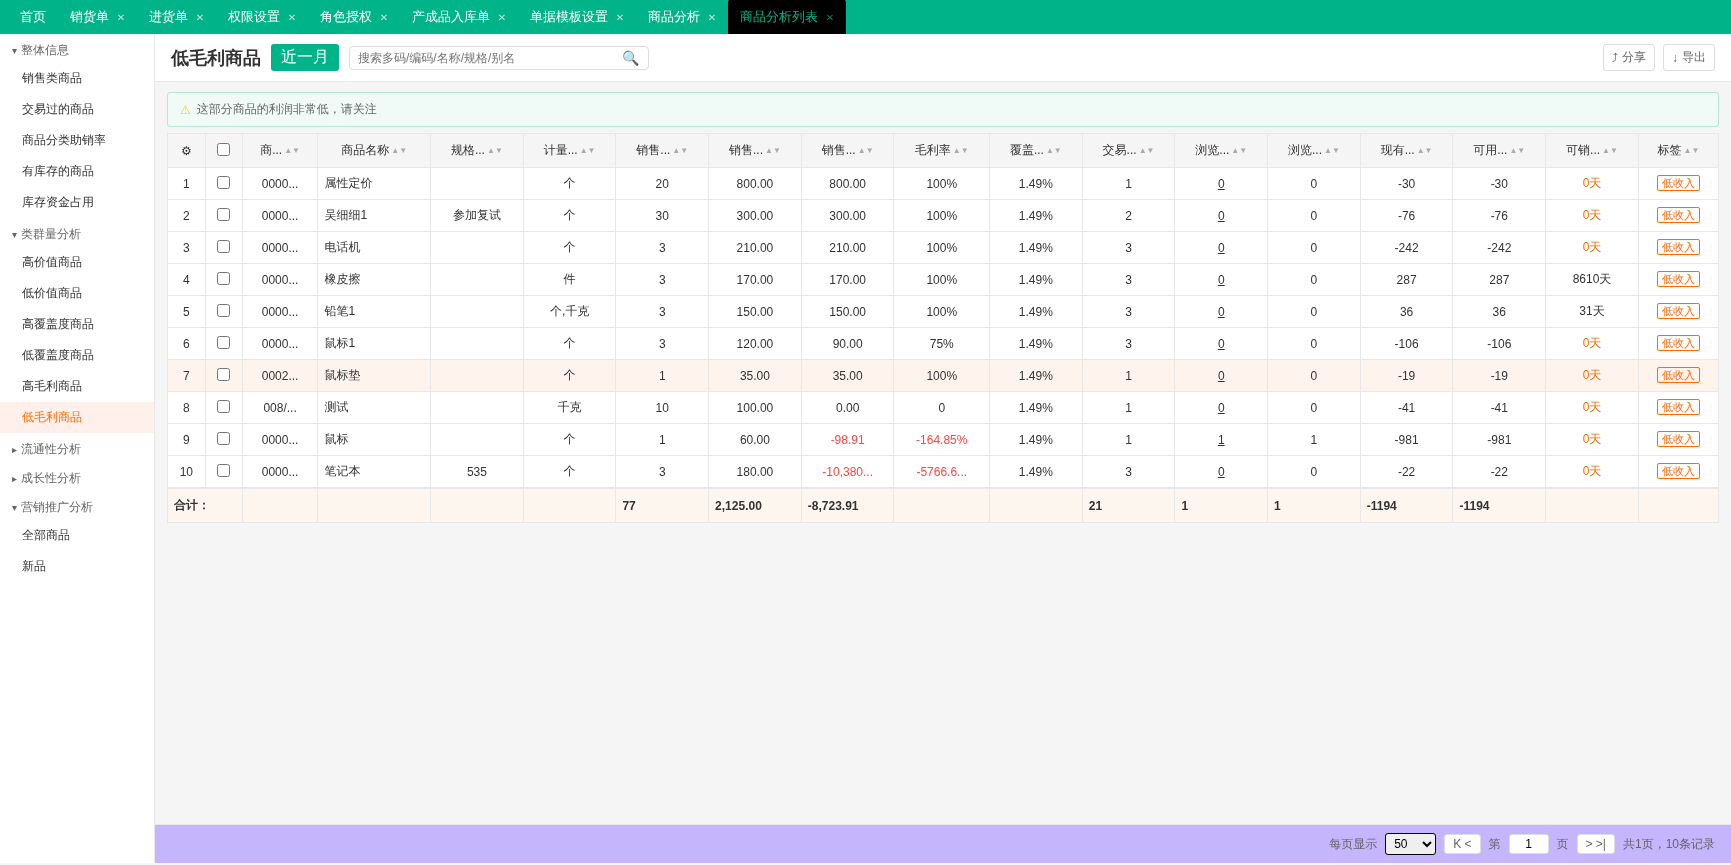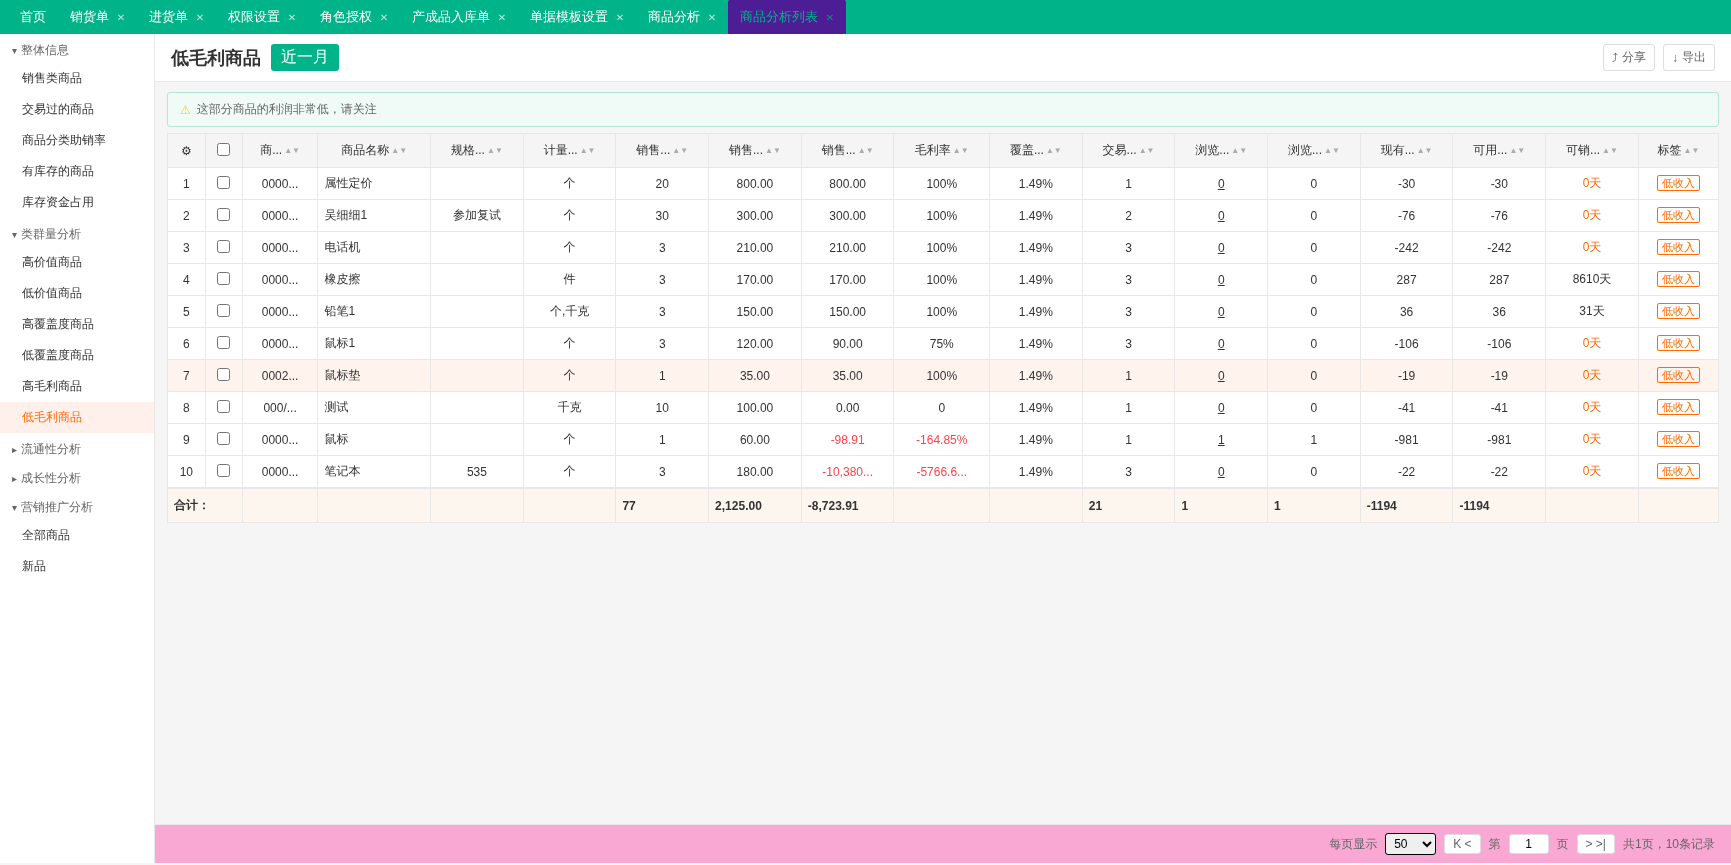--- a/index.html
+++ b/index.html
@@ -16,21 +16,21 @@
     .top-nav .nav-item {
       color: #fff;
       padding: 0 12px;
       height: 36px;
       line-height: 36px;
       cursor: pointer;
       font-size: 13px;
       white-space: nowrap;
     }
     .top-nav .nav-item.active {
-      background: #4c1d95;
+      background: #000000;
       color: #00b388;
       border-radius: 4px 4px 0 0;
     }
     .nav-close {
       font-size: 10px;
       margin-left: 4px;
       opacity: 0.7;
     }
 
     
@@ -207,21 +207,21 @@
     }
     .footer-total td {
       background: #fdf6ee;
       font-weight: bold;
       padding: 8px 6px;
       border: 1px solid #e8e8e8;
     }
 
     
     .bottom-bar {
-      background: #f9a8d4;
+      background: #c4b5fd;
       border-top: 1px solid #e8e8e8;
       padding: 8px 16px;
       display: flex;
       align-items: center;
       justify-content: flex-end;
       gap: 8px;
       font-size: 12px;
       color: #666;
     }
     .page-size-select {
@@ -303,20 +303,24 @@
       <span>营销推广分析</span>
     </div>
     <div class="sidebar-item">全部商品</div>
     <div class="sidebar-item">新品</div>
   </div>
 
   <div class="content">
     <div class="content-header">
       <span class="page-title">低毛利商品</span>
       <button class="period-btn">近一月</button>
+      <div class="search-box">
+        <input type="text" placeholder="搜索多码/编码/名称/规格/别名" style="">
+        <span class="search-icon">🔍</span>
+      </div>
       <div class="header-actions">
         <button class="action-btn">
           <span>⤴</span>
           <span>分享</span>
         </button>
         <button class="action-btn">
           <span>↓</span>
           <span>导出</span>
         </button>
       </div>
@@ -488,21 +492,21 @@
       <td class="underline">0</td>
       <td>0</td>
       <td>-19</td>
       <td>-19</td>
       <td class="orange">0天</td>
       <td><span class="tag-low">低收入</span></td>
     </tr>
             <tr>
       <td>8</td>
       <td><input type="checkbox" style=""></td>
-      <td>000/...</td>
+      <td>008/...</td>
       <td style="text-align:left;cursor:pointer;color:#333;">测试</td>
       <td></td>
       <td>千克</td>
       <td>10</td>
       <td>100.00</td>
       <td class="">0.00</td>
       <td class="">0</td>
       <td>1.49%</td>
       <td>1</td>
       <td class="underline">0</td>

